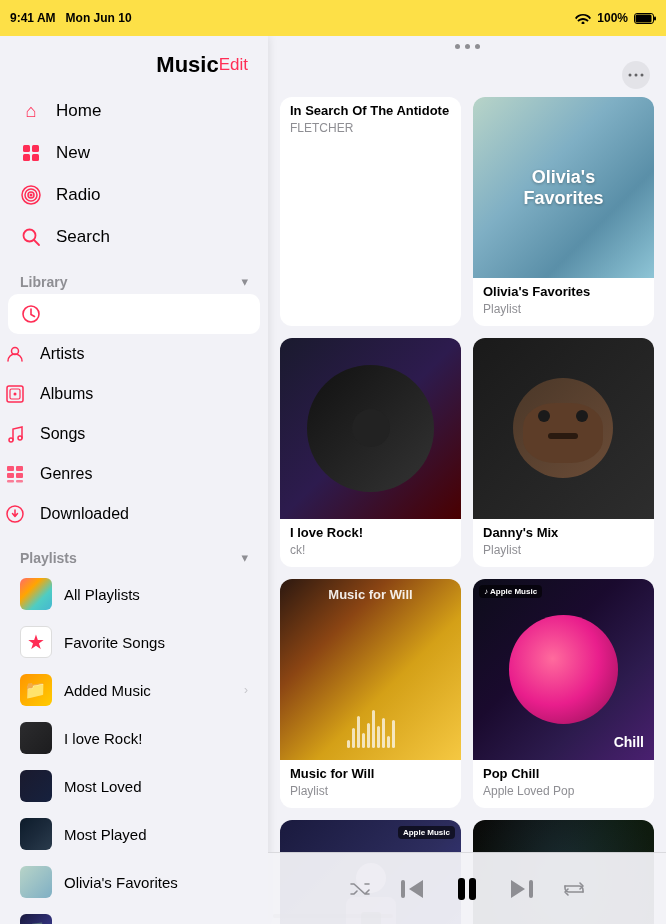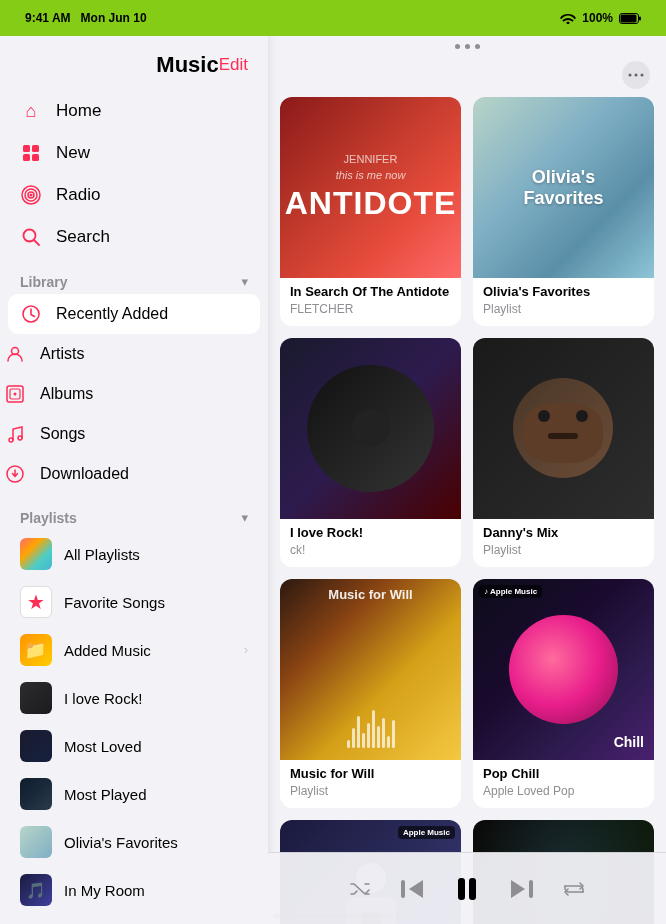--- a/index.html
+++ b/index.html
@@ -10,25 +10,25 @@
       font-family: -apple-system, 'SF Pro Display', 'Helvetica Neue', Arial, sans-serif;
       overflow: hidden;
       position: relative;
     }
 
     
     .status-bar {
       position: absolute;
       top: 0; left: 0; right: 0;
       height: 36px;
-      background: #84cc16;
+      background: #fde047;
       display: flex;
       align-items: center;
       justify-content: space-between;
-      padding: 0 25px;
+      padding: 0 10px;
       font-size: 12px;
       font-weight: 600;
       z-index: 100;
     }
     .status-left { display: flex; gap: 6px; align-items: center; }
     .status-right { display: flex; gap: 6px; align-items: center; }
 
     
     .sidebar {
       position: absolute;
@@ -460,21 +460,20 @@
     <span class="section-chevron">▾</span>
   </div>
 
   <div class="library-item active">
     <div class="lib-icon">
       <svg width="20" height="20" viewBox="0 0 20 20" fill="none">
         <circle cx="10" cy="10" r="8" stroke="#ff2d55" stroke-width="1.6" fill="none"></circle>
         <path d="M10 5v5.5l3.5 2" stroke="#ff2d55" stroke-width="1.6" stroke-linecap="round"></path>
       </svg>
     </div>
-    <span class="lib-label">Recently Added</span>
   </div>
 
   <div class="library-item">
     <div class="lib-icon">
       <svg width="20" height="20" viewBox="0 0 20 20" fill="none">
         <circle cx="10" cy="7" r="3.5" stroke="#ff2d55" stroke-width="1.5" fill="none"></circle>
         <path d="M3 17c0-3.866 3.134-7 7-7s7 3.134 7 7" stroke="#ff2d55" stroke-width="1.5" fill="none" stroke-linecap="round"></path>
       </svg>
     </div>
     <span class="lib-label">Artists</span>
@@ -495,20 +494,33 @@
         <path d="M8 16V5l9-2v11" stroke="#ff2d55" stroke-width="1.5" stroke-linecap="round" fill="none"></path>
         <circle cx="6" cy="16" r="2" stroke="#ff2d55" stroke-width="1.5" fill="none"></circle>
         <circle cx="15" cy="14" r="2" stroke="#ff2d55" stroke-width="1.5" fill="none"></circle>
       </svg>
     </div>
     <span class="lib-label">Songs</span>
   </div>
   <div class="library-item">
     <div class="lib-icon">
       <svg width="20" height="20" viewBox="0 0 20 20" fill="none">
+        <rect x="2" y="2" width="7" height="5" rx="1" fill="#ff2d55" opacity="0.8"></rect>
+        <rect x="11" y="2" width="7" height="5" rx="1" fill="#ff2d55" opacity="0.8"></rect>
+        <rect x="2" y="9" width="7" height="5" rx="1" fill="#ff2d55" opacity="0.8"></rect>
+        <rect x="11" y="9" width="7" height="5" rx="1" fill="#ff2d55" opacity="0.8"></rect>
+        <rect x="2" y="16" width="7" height="2.5" rx="1" fill="#ff2d55" opacity="0.6"></rect>
+        <rect x="11" y="16" width="7" height="2.5" rx="1" fill="#ff2d55" opacity="0.6"></rect>
+      </svg>
+    </div>
+    <span class="lib-label">Genres</span>
+  </div>
+  <div class="library-item">
+    <div class="lib-icon">
+      <svg width="20" height="20" viewBox="0 0 20 20" fill="none">
         <circle cx="10" cy="10" r="8" stroke="#ff2d55" stroke-width="1.5" fill="none"></circle>
         <path d="M10 6v6M7.5 9.5l2.5 3 2.5-3" stroke="#ff2d55" stroke-width="1.5" stroke-linecap="round" stroke-linejoin="round"></path>
       </svg>
     </div>
     <span class="lib-label">Downloaded</span>
   </div>
 
   <div class="section-header">
     <span class="section-label">Playlists</span>
     <span class="section-chevron">▾</span>
@@ -575,27 +587,20 @@
         <circle cx="2" cy="2" r="1.5" fill="#636366"></circle>
         <circle cx="8" cy="2" r="1.5" fill="#636366"></circle>
         <circle cx="14" cy="2" r="1.5" fill="#636366"></circle>
       </svg>
     </div>
   </div>
 
   <div class="grid">
 
     <div class="album-card">
-      <div class="album-art art-antidote">
-        <div style="display:flex;flex-direction:column;align-items:center;justify-content:center;width:100%;height:100%;padding:10px;">
-          <div style="font-size:11px;color:rgba(255,255,255,0.7);margin-bottom:4px;">JENNIFER</div>
-          <div style="font-size:11px;color:rgba(255,255,255,0.7);font-style:italic;">this is me now</div>
-          <div style="font-size:32px;font-weight:900;color:#fff;letter-spacing:1px;margin-top:4px;">ANTIDOTE</div>
-        </div>
-      </div>
       <div class="album-info">
         <div class="album-name">In Search Of The Antidote</div>
         <div class="album-sub">FLETCHER</div>
       </div>
     </div>
 
     <div class="album-card">
       <div class="album-art art-olivia">
         <div style="text-align:center;padding:16px;">
           <div class="art-olivia-text">Olivia's<br>Favorites</div>

